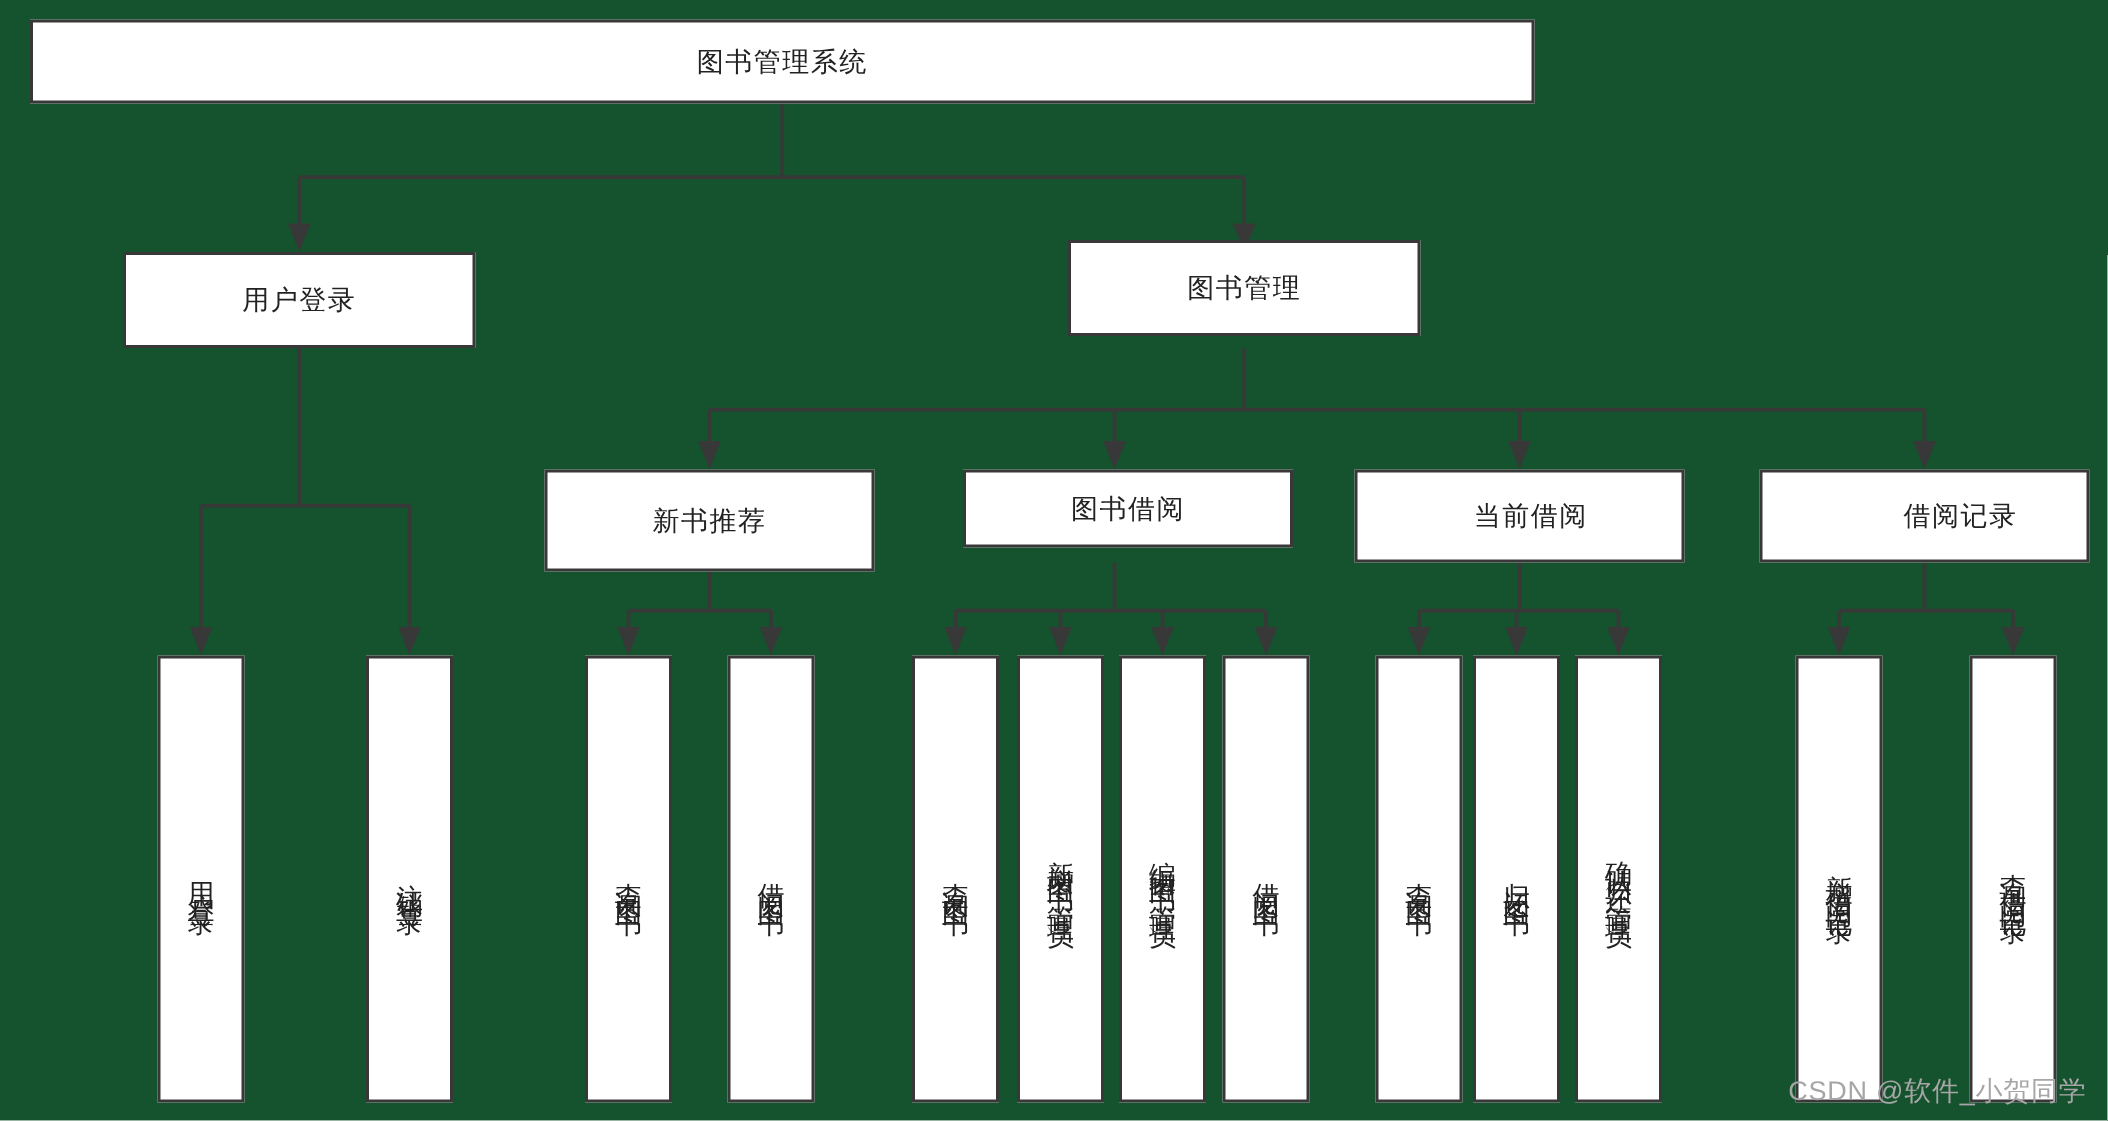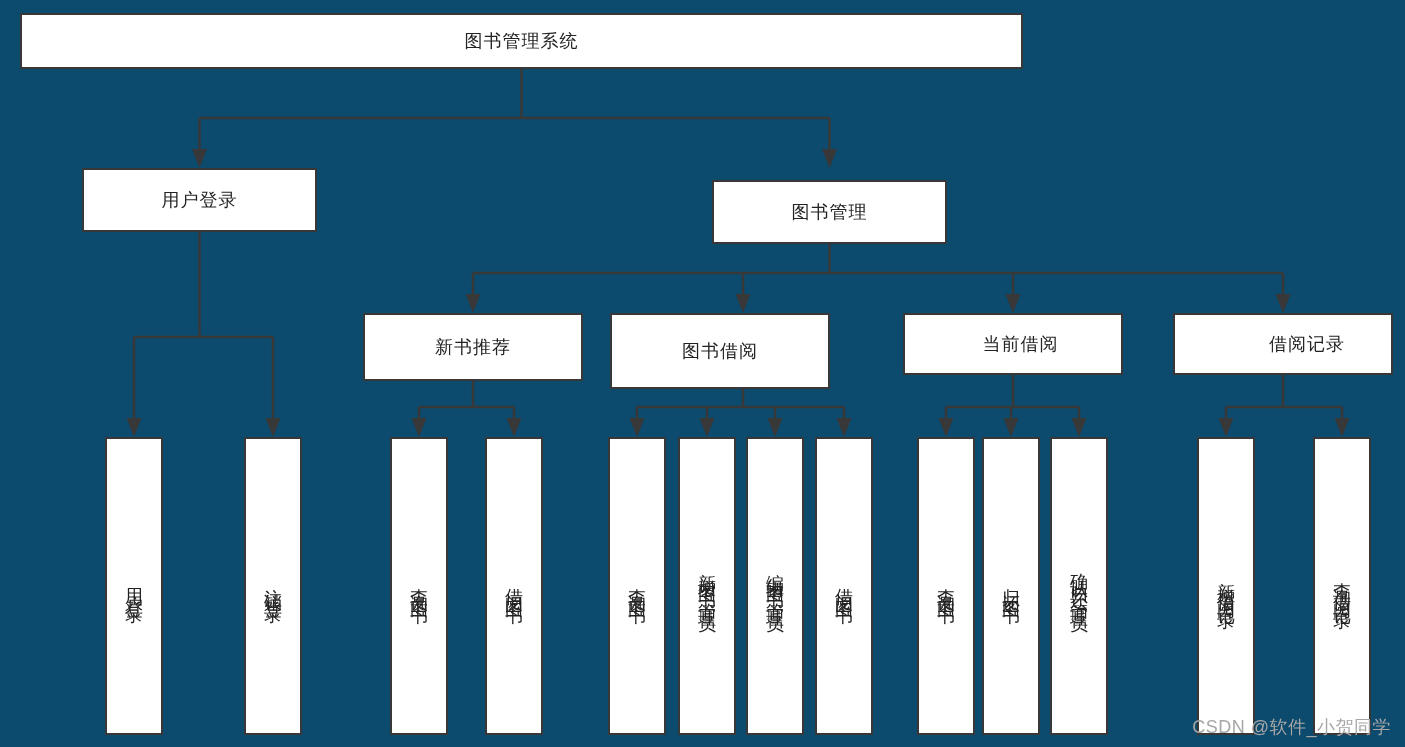--- a/index.html
+++ b/index.html
@@ -1,19 +1,19 @@
 <!DOCTYPE html>
 <html><head>
 <meta charset="utf-8">
 <style>
   html,body{margin:0;padding:0;background:#fff;}
   .canvas{
     position:relative;
     width:1405px;height:747px;
-    background:#0c4a6e;
+    background:#14532d;
     font-family:"Liberation Sans","DejaVu Sans",sans-serif;
     overflow:hidden;
   }
   .wires{position:absolute;left:0;top:0;width:1405px;height:747px;}
   .node{
     position:absolute;
     background:#ffffff;
     border:2.5px solid #383838;
     box-sizing:border-box;
     display:flex;align-items:center;justify-content:center;
@@ -85,28 +85,28 @@
     </g>
   </svg>
 
   <div class="node" style="left:20px;top:13px;width:1003px;height:56px;">
     <span class="h">图书管理系统</span>
   </div>
 
   <div class="node" style="left:82px;top:168px;width:235px;height:64px;">
     <span class="h">用户登录</span>
   </div>
-  <div class="node" style="left:712px;top:180px;width:235px;height:64px;align-items:center;">
+  <div class="node" style="left:712px;top:160px;width:235px;height:64px;align-items:center;">
     <span class="h">图书管理</span>
   </div>
 
   <div class="node" style="left:363px;top:313px;width:220px;height:68px;">
     <span class="h">新书推荐</span>
   </div>
-  <div class="node" style="left:610px;top:313px;width:220px;height:76px;">
+  <div class="node" style="left:642px;top:313px;width:220px;height:52px;">
     <span class="h">图书借阅</span>
   </div>
   <div class="node" style="left:903px;top:313px;width:220px;height:62px;padding-left:15px;">
     <span class="h">当前借阅</span>
   </div>
   <div class="node" style="left:1173px;top:313px;width:220px;height:62px;padding-left:48px;">
     <span class="h">借阅记录</span>
   </div>
 
   <div class="node leaf" style="left:105px;top:437px;width:58px;height:298px;">

